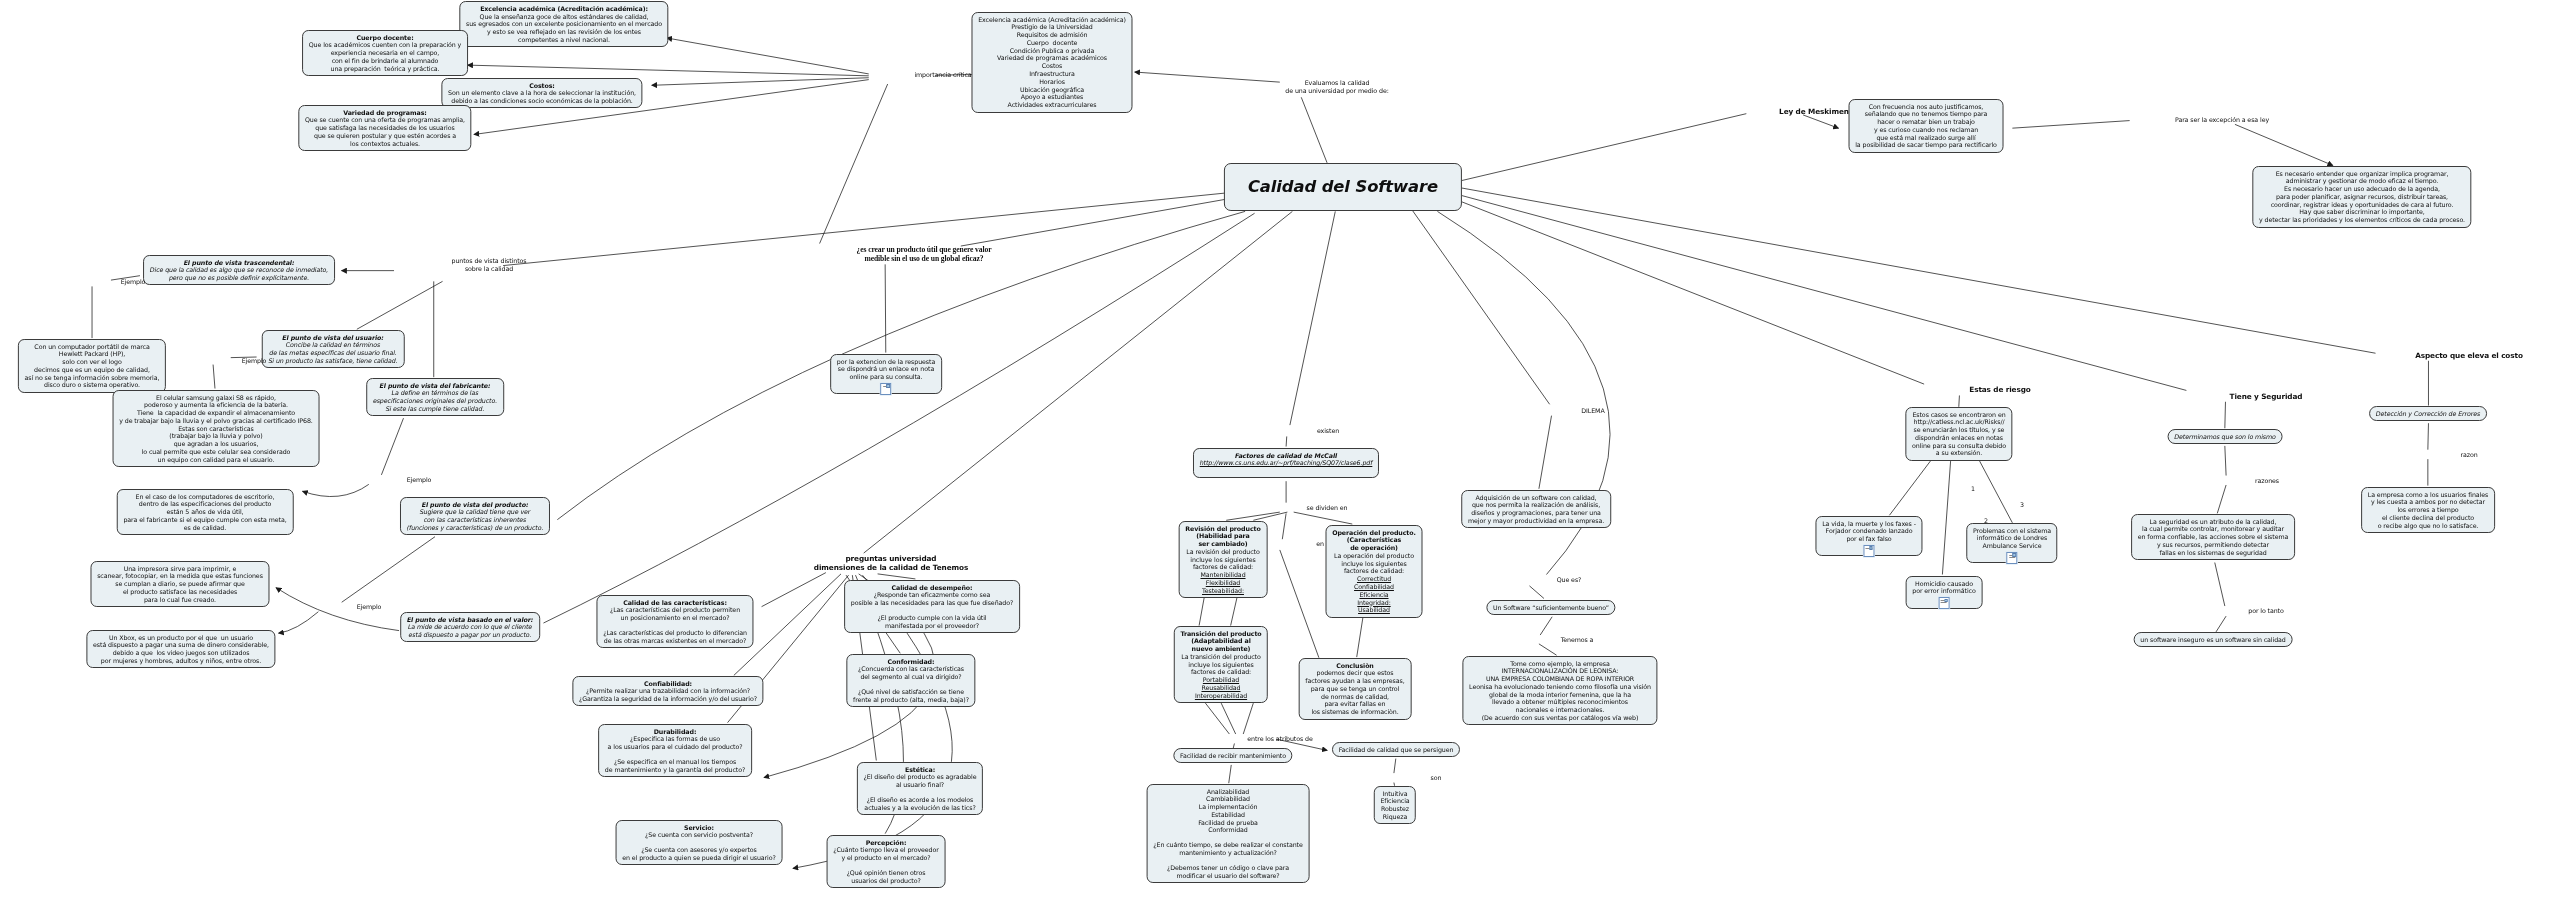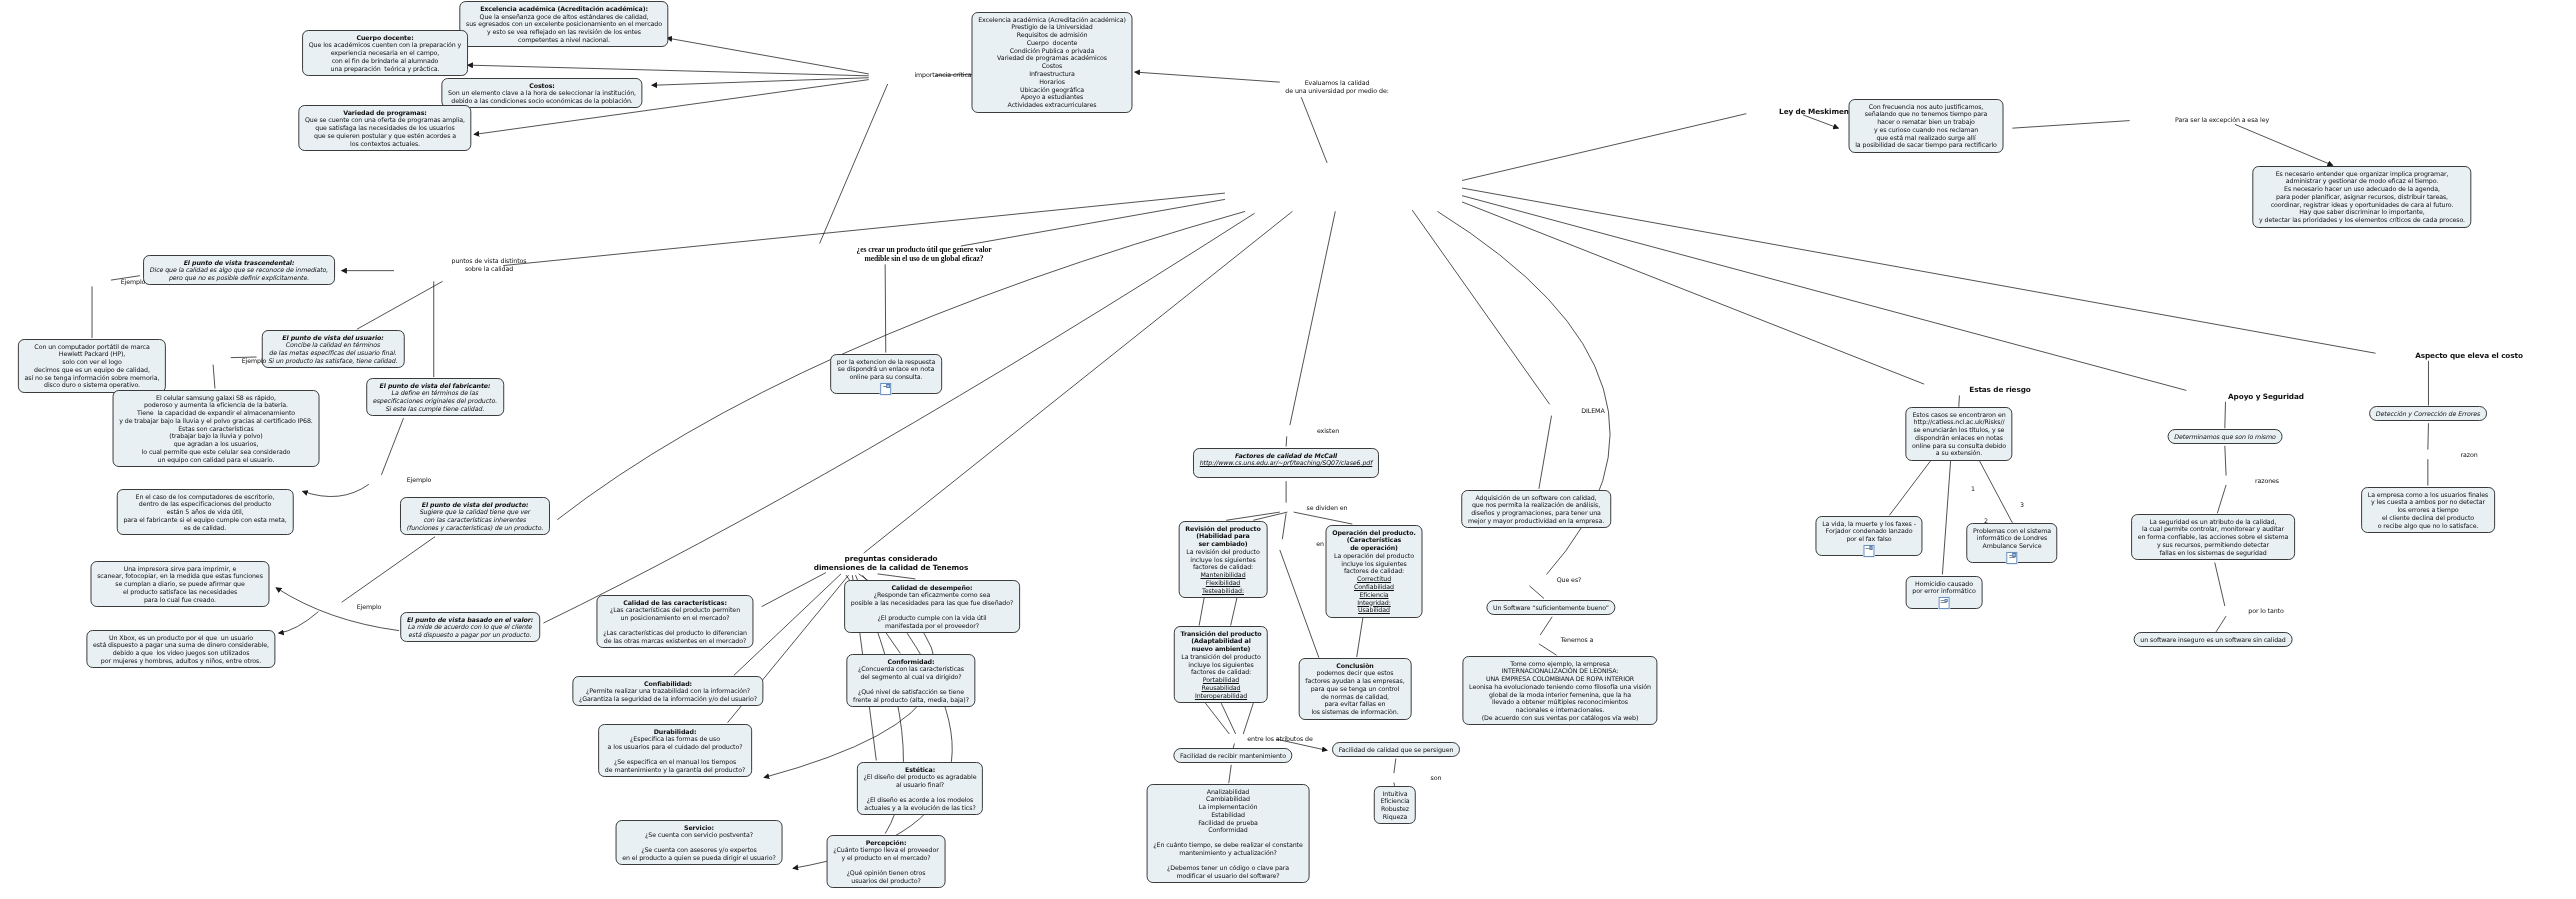--- a/index.html
+++ b/index.html
@@ -112,20 +112,23 @@
       <path d="M3531 977 L3515 1002" class="edge"></path>
       <path d="M2319 298 L3768 560" class="edge"></path>
       <path d="M3852 572 L3852 643" class="edge"></path>
       <path d="M3852 671 L3851 713" class="edge"></path>
       <path d="M3851 728 L3851 770" class="edge"></path>
       <path d="M2319 286 L2770 180" class="edge"></path>
       <path d="M2860 182 L2916 203" class="edge" marker-end="url(#arrowhead)"></path>
       <path d="M3192 203 L3378 191" class="edge"></path>
       <path d="M3545 197 L3700 262" class="edge" marker-end="url(#arrowhead)"></path>
     </svg>
+<div class="node box main" style="left: 1343px; top: 163px; font-size: 16.4px;">
+      <div class="ln bi">Calidad del Software</div>
+    </div>
     <div class="node label" style="left: 1296px; top: 79px;">
       <div class="ln">Evaluamos la calidad</div>
       <div class="ln">de una universidad por medio de:</div>
     </div>
     <div class="node box" style="left: 1052px; top: 12px;">
       <div class="ln">Excelencia académica (Acreditación académica)</div>
       <div class="ln">Prestigio de la Universidad</div>
       <div class="ln">Requisitos de admisión</div>
       <div class="ln">Cuerpo  docente</div>
       <div class="ln">Condición Publica o privada</div>
@@ -276,21 +279,21 @@
       <div class="ln b">¿es crear un producto útil que genere valor</div>
       <div class="ln b">medible sin el uso de un global eficaz?</div>
     </div>
     <div class="node box" style="left: 886px; top: 354px;">
       <div class="ln">por la extencion de la respuesta</div>
       <div class="ln">se dispondrá un enlace en nota</div>
       <div class="ln">online para su consulta.</div>
       <div class="note-icon"></div>
     </div>
     <div class="node label fs11" style="left: 850px; top: 554px;">
-      <div class="ln b">preguntas considerado</div>
+      <div class="ln b">preguntas universidad</div>
       <div class="ln b">dimensiones de la calidad de Tenemos</div>
     </div>
     <div class="node box" style="left: 675px; top: 595px;">
       <div class="t b">Calidad de las características:</div>
       <div class="ln">¿Las características del producto permiten</div>
       <div class="ln">un posicionamiento en el mercado?</div>
       <div class="ln blank"></div>
       <div class="ln">¿Las características del producto lo diferencian</div>
       <div class="ln">de las otras marcas existentes en el mercado?</div>
     </div>
@@ -495,21 +498,21 @@
       <div class="ln">informático de Londres</div>
       <div class="ln">Ambulance Service</div>
       <div class="note-icon"></div>
     </div>
     <div class="node box" style="left: 1944px; top: 576px;">
       <div class="ln">Homicidio causado</div>
       <div class="ln">por error informático</div>
       <div class="note-icon"></div>
     </div>
     <div class="node label fs11" style="left: 2225px; top: 392px;">
-      <div class="ln b">Apoyo y Seguridad</div>
+      <div class="ln b">Tiene y Seguridad</div>
     </div>
     <div class="node pill" style="left: 2225px; top: 429px;">
       <div class="ln i">Determinamos que son lo mismo</div>
     </div>
     <div class="node label" style="left: 2226px; top: 477px;">
       <div class="ln">razones</div>
     </div>
     <div class="node box" style="left: 2213px; top: 514px;">
       <div class="ln">La seguridad es un atributo de la calidad,</div>
       <div class="ln">la cual permite controlar, monitorear y auditar</div>

